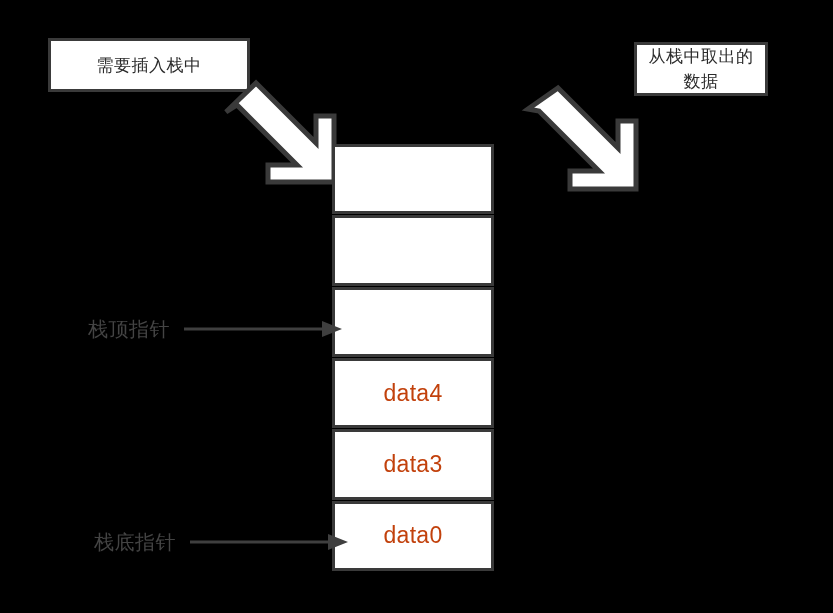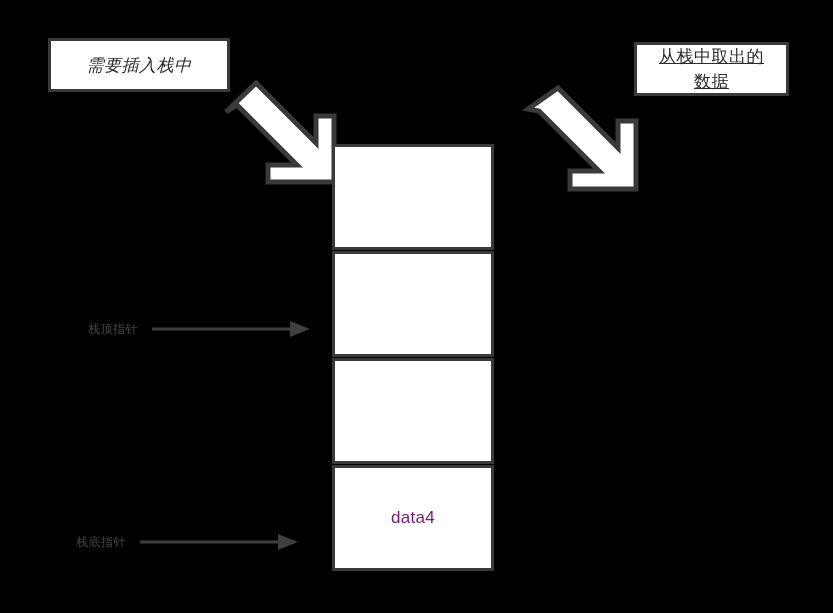--- a/index.html
+++ b/index.html
@@ -29,30 +29,28 @@
     justify-content: center;
     text-align: center;
     color: #2b2b2b;
     font-size: 17px;
     line-height: 25px;
     letter-spacing: 0.5px;
   }
   #caption-push {
     left: 48px;
     top: 38px;
-    width: 182px;
+    width: 202px;
     height: 54px;
-    font-style: italic;
   }
   #caption-pop {
     left: 634px;
     top: 42px;
-    width: 155px;
+    width: 134px;
     height: 54px;
-    text-decoration: underline;
   }
   .caption-text {
     display: block;
     padding: 0 6px;
   }
 
   
   #stack {
     position: absolute;
     left: 332px;
@@ -63,42 +61,42 @@
     flex-direction: column;
   }
   .stack-cell {
     flex: 1 1 0;
     background: #ffffff;
     border: 3px solid #3a3a3a;
     box-sizing: border-box;
     display: flex;
     align-items: center;
     justify-content: center;
-    color: #701a75;
-    font-size: 17px;
+    color: #c2410c;
+    font-size: 23px;
     margin-bottom: 1px;
     letter-spacing: 0.3px;
   }
   .stack-cell:last-child { margin-bottom: 0; }
 
   
   .pointer {
     position: absolute;
     height: 26px;
     display: flex;
     align-items: center;
   }
   .pointer-label {
     color: #444444;
-    font-size: 12px;
+    font-size: 20px;
     letter-spacing: 0.5px;
     white-space: nowrap;
   }
   #pointer-top { left: 88px; top: 316px; }
-  #pointer-bottom { left: 76px; top: 529px; }
+  #pointer-bottom { left: 94px; top: 529px; }
 
   
   .block-arrow {
     position: absolute;
   }
 </style>
 </head>
 <body>
 
 <div id="canvas">
@@ -122,20 +120,22 @@
 
   <svg class="block-arrow" style="left:518px; top:84px;" width="122" height="117" viewBox="0 0 122 117">
     <polygon points="10,92 40,113 100,53 100,80 118,80 118,12 52,12 52,30 81,30 21,90" fill="#ffffff" stroke="#3a3a3a" stroke-width="5" stroke-linejoin="miter" transform="scale(1,-1) translate(0,-117)"></polygon>
   </svg>
 
   <div id="stack">
     <div class="stack-cell"></div>
     <div class="stack-cell"></div>
     <div class="stack-cell"></div>
     <div class="stack-cell">data4</div>
+    <div class="stack-cell">data3</div>
+    <div class="stack-cell">data0</div>
   </div>
 
   <div class="pointer" id="pointer-top">
     <span class="pointer-label">栈顶指针</span>
     <svg style="margin-left:14px;" width="160" height="20" viewBox="0 0 160 20">
       <line x1="0" y1="10" x2="140" y2="10" stroke="#3f3f3f" stroke-width="3"></line>
       <polygon points="138,2 158,10 138,18" fill="#3f3f3f"></polygon>
     </svg>
   </div>
 

